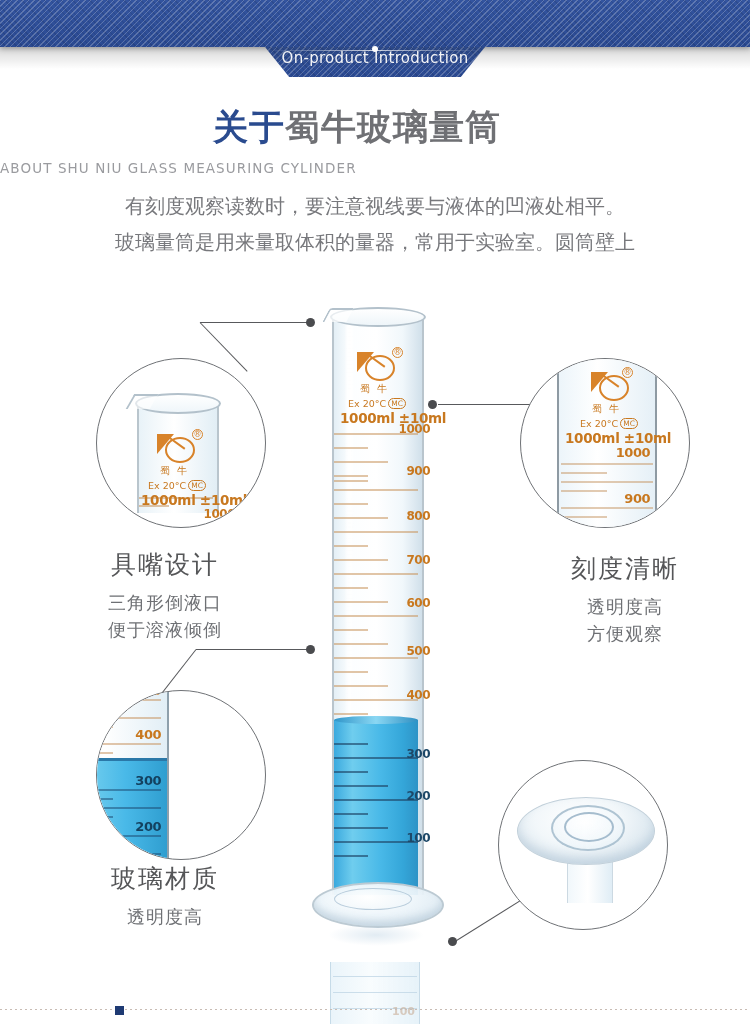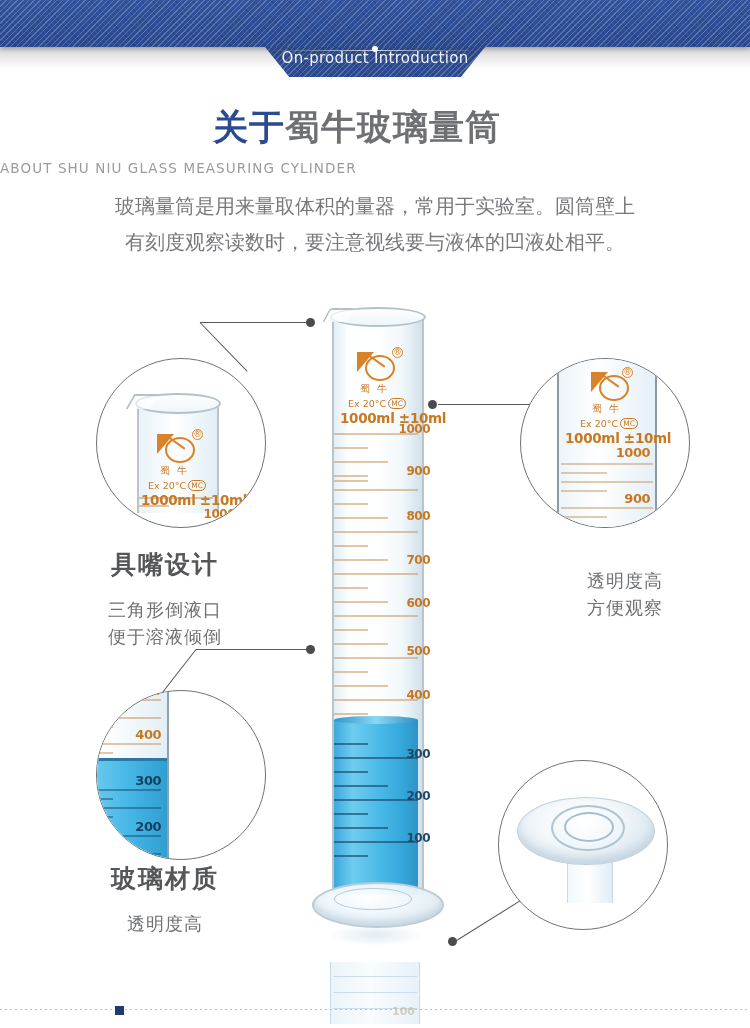--- a/index.html
+++ b/index.html
@@ -253,22 +253,22 @@
     background:linear-gradient(to right,rgba(240,247,251,.95),#ffffff 45%,rgba(222,236,245,.95));
     border-left:1px solid #ccd9e2;border-right:1px solid #ccd9e2;
   }
 
   
   .conn{position:absolute;background:#58595c;height:1px;transform-origin:left center;}
   .dot{position:absolute;width:9px;height:9px;border-radius:50%;background:#4a4b4e;}
 
   
   .feat{position:absolute;text-align:center;width:240px;}
-  .feat h3{margin:0;font-size:25px;font-weight:700;color:#555658;letter-spacing:2px;}
-  .feat p{margin:15px 0 0;font-size:18px;color:#6e7074;line-height:27px;letter-spacing:1px;}
+  .feat h3{margin:0;font-size:25px;font-weight:400;color:#555658;letter-spacing:2px;}
+  .feat p{margin:8px 0 0;font-size:18px;color:#6e7074;line-height:27px;letter-spacing:1px;}
   .f-tl{left:45px;top:548px;}
   .f-tr{left:505px;top:552px;}
   .f-bl{left:45px;top:862px;}
   .f-br{left:500px;top:862px;}
 
   
   .next-sec{
     position:absolute;left:330px;top:962px;width:88px;height:62px;
     background:linear-gradient(to right,rgba(226,240,248,.75),rgba(248,252,254,.9) 45%,rgba(222,238,247,.75));
     border-left:1px solid rgba(190,212,228,.8);border-right:1px solid rgba(190,212,228,.8);
@@ -298,22 +298,22 @@
     <div class="banner-rule"></div>
     <div class="banner-dot"></div>
     <div class="banner-en">On-product Introduction</div>
   </div>
 
   <div class="title">
     <span class="t-blue">关于</span><span class="t-gray">蜀牛玻璃量筒</span>
   </div>
   <div class="subtitle">ABOUT SHU NIU GLASS MEASURING CYLINDER</div>
   <div class="desc">
+    <div>有刻度观察读数时，要注意视线要与液体的凹液处相平。</div>
     <div>玻璃量筒是用来量取体积的量器，常用于实验室。圆筒壁上</div>
-    <div>有刻度观察读数时，要注意视线要与液体的凹液处相平。</div>
   </div>
 
   <div class="conn" style="left:200px;top:322px;width:112px;"></div>
   <div class="conn" style="left:200px;top:322px;width:68px;transform:rotate(46deg);"></div>
   <div class="dot" style="left:306px;top:318px;"></div>
 
   <div class="conn" style="left:438px;top:404px;width:92px;"></div>
   <div class="dot" style="left:428px;top:400px;"></div>
 
   <div class="conn" style="left:196px;top:649px;width:118px;"></div>
@@ -489,20 +489,21 @@
 
   <div class="feat f-tl">
     <h3>具嘴设计</h3>
     <p>
       <span>三角形倒液口</span><br>
       <span>便于溶液倾倒</span>
     </p>
   </div>
 
   <div class="feat f-tr">
+    <h3>刻度清晰</h3>
     <p>
       <span>透明度高</span><br>
       <span>方便观察</span>
     </p>
   </div>
 
   <div class="feat f-bl">
     <h3>玻璃材质</h3>
     <p>
       <span>透明度高</span>

